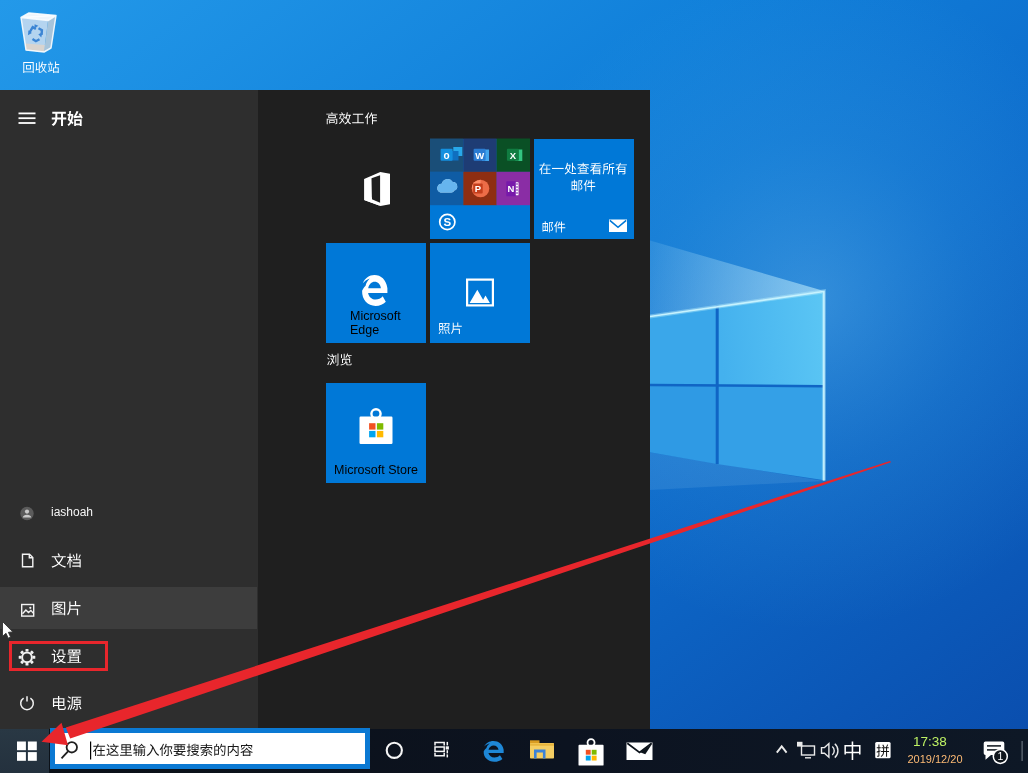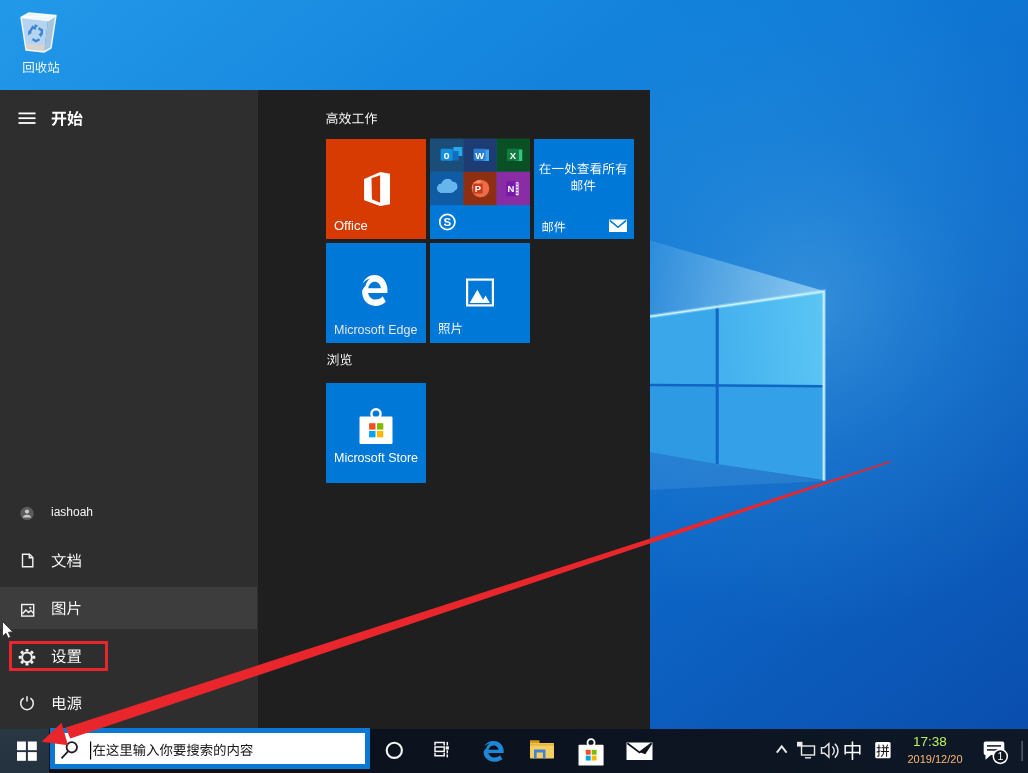--- a/index.html
+++ b/index.html
@@ -56,31 +56,28 @@
 <g fill="#3c85d4">
  <polygon points="15.6,13.2 19.4,14.8 15.4,17.6"></polygon>
  <polygon points="23.3,21.6 22.3,26.6 19.3,23.2"></polygon>
  <polygon points="9.5,19.2 8.9,24.3 12.9,22.1"></polygon>
 </g>
 </svg>
 
 <div style="position:absolute;left:0px;top:90px;width:650px;height:639px;background:#1f1f1f">
  <div style="position:absolute;left:0px;top:0px;width:258px;height:639px;background:#2e2e2e"></div>
  <div style="position:absolute;left:0px;top:497px;width:257px;height:42px;background:#3d3d3d"></div>
- <div style="position:absolute;left:326px;top:48.5px;width:100px;height:100px;background:#D83B01">
-   <div style="position:absolute;left:8px;bottom:6px;font-size:13px;color:#fff">Office</div>
- </div>
  <div style="position:absolute;left:430px;top:48.5px;width:100px;height:100px;background:#0078D7"></div>
  <div style="position:absolute;left:533.5px;top:48.5px;width:100px;height:100px;background:#0078D7"></div>
  <div style="position:absolute;left:326px;top:152.5px;width:100px;height:100px;background:#0078D7">
-   <div style="position:absolute;left:8px;bottom:6px;font-size:12.5px;color:#e5e5e5">Microsoft Edge</div>
+   <div style="position:absolute;left:24px;bottom:6px;font-size:12.5px;color:#000000">Microsoft Edge</div>
  </div>
  <div style="position:absolute;left:430px;top:152.5px;width:100px;height:100px;background:#0078D7"></div>
  <div style="position:absolute;left:326px;top:292.5px;width:100px;height:100px;background:#0078D7">
-   <div style="position:absolute;left:8px;bottom:18px;font-size:12.5px;color:#ffffff">Microsoft Store</div>
+   <div style="position:absolute;left:8px;bottom:6px;font-size:12.5px;color:#000000">Microsoft Store</div>
  </div>
  <div style="position:absolute;left:51px;top:415px;font-size:12px;color:#f5f5f5">iashoah</div>
 </div>
 
 <div style="position:absolute;left:0px;top:729px;width:1028px;height:44px;background:linear-gradient(90deg,#0B1017 0%,#0C1320 55%,#0E1826 100%)"></div>
 <div style="position:absolute;left:0px;top:729px;width:49px;height:44px;background:linear-gradient(#293844,#24313E)"></div>
 <div style="position:absolute;left:50px;top:727.5px;width:320px;height:41.5px;background:#0B79D3"></div>
 <div style="position:absolute;left:55px;top:732.5px;width:310px;height:31.5px;background:#fff"></div>
 <div style="position:absolute;left:890px;top:734.5px;width:80px;height:16px;color:#bef264;font-size:13.5px;line-height:14px;text-align:center">17:38</div>
 <div style="position:absolute;left:895px;top:751.5px;width:80px;height:16px;color:#fdba74;font-size:11px;line-height:14px;text-align:center">2019/12/20</div>

